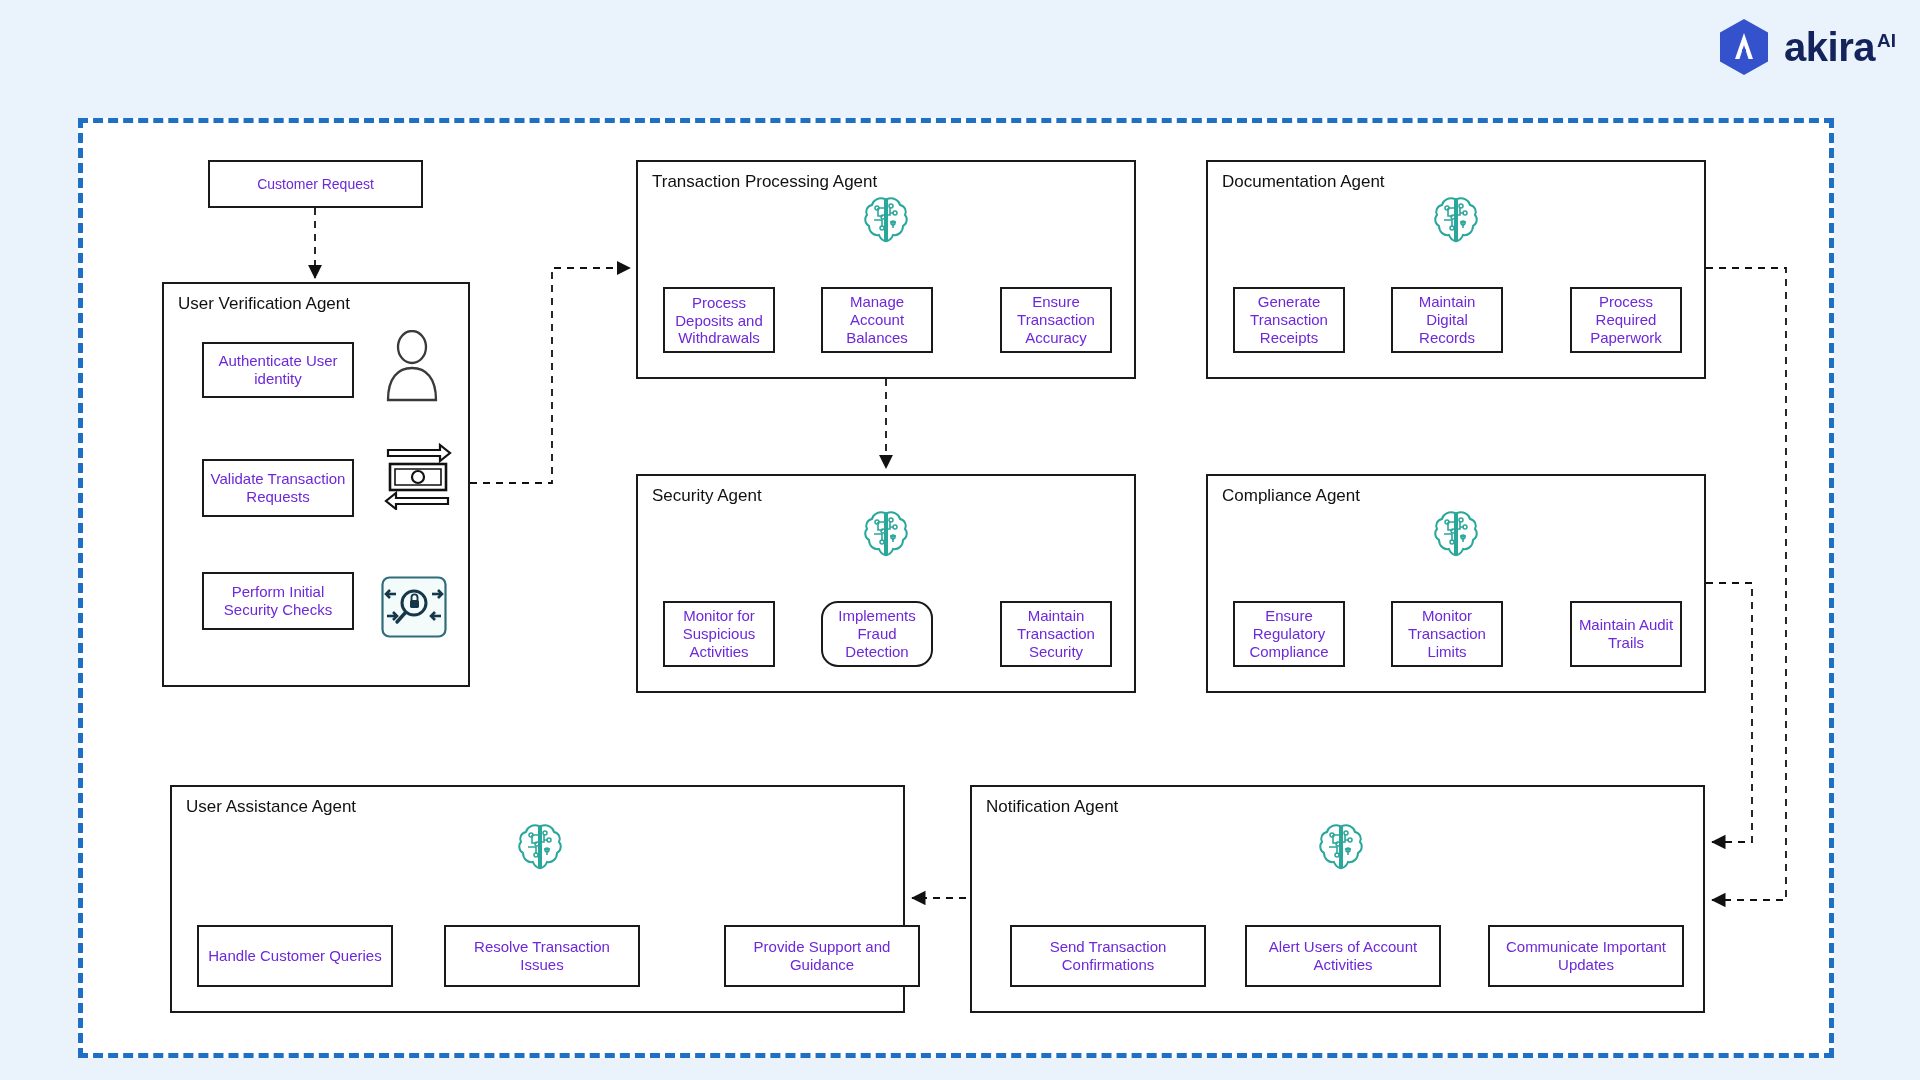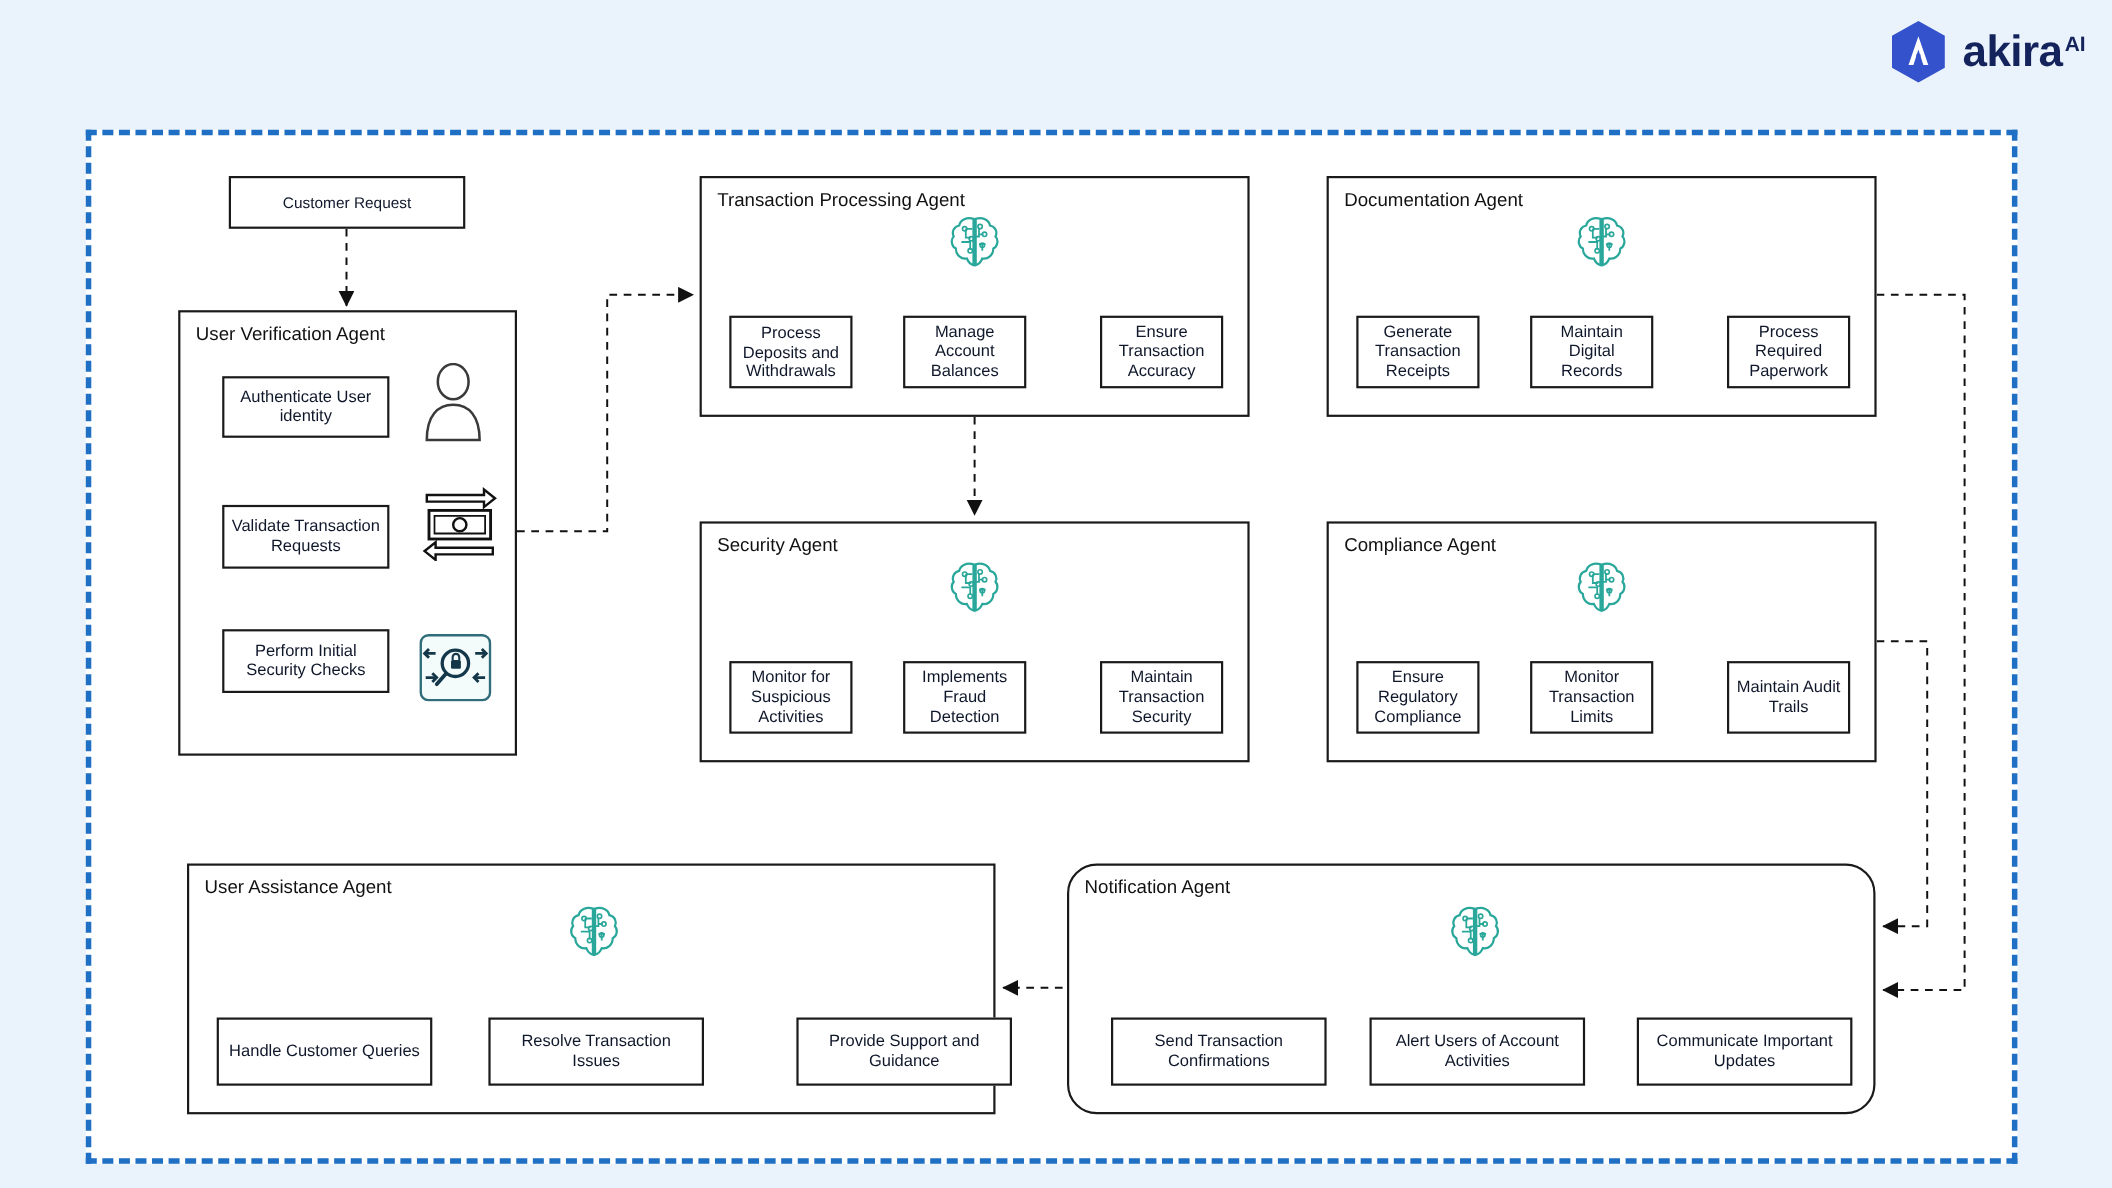--- a/index.html
+++ b/index.html
@@ -36,21 +36,21 @@
   
   #wires{position:absolute;left:0;top:0;width:1920px;height:1080px;pointer-events:none;}
 
   
   .box{
     position:absolute;box-sizing:border-box;
     background:#ffffff;border:2px solid #1a1a1a;
   }
   .leaf{
     display:flex;align-items:center;justify-content:center;text-align:center;
-    font-size:15px;color:#0f172a;line-height:1.18;padding:4px 6px;
+    font-size:15px;color:#6d28d9;line-height:1.18;padding:4px 6px;
   }
   .group{border:2.5px solid #1a1a1a;}
   .group-title{
     position:absolute;left:14px;top:10px;
     font-size:17px;color:#111;white-space:nowrap;
   }
 
   .agent-icon{position:absolute;width:52px;height:52px;}
   .side-icon{position:absolute;}
 
@@ -64,34 +64,34 @@
   #uva-t3{left:202px;top:572px;width:152px;height:58px;}
 
   
   #tpa{left:636px;top:160px;width:500px;height:219px;}
   #doc{left:1206px;top:160px;width:500px;height:219px;}
   
   #sec{left:636px;top:474px;width:500px;height:219px;}
   #cmp{left:1206px;top:474px;width:500px;height:219px;}
   
   #uaa{left:170px;top:785px;width:735px;height:228px;}
-  #nota{left:970px;top:785px;width:735px;height:228px;border-radius:27px;}
+  #nota{left:970px;top:785px;width:735px;height:228px;}
 
   .lf3{width:112px;height:66px;}
   .wide{width:196px;height:62px;}
 
   
   #tpa-1{left:663px;top:287px;align-items:flex-end;}
   #tpa-2{left:821px;top:287px;}
   #tpa-3{left:1000px;top:287px;}
   #doc-1{left:1233px;top:287px;align-items:center;}
   #doc-2{left:1391px;top:287px;}
   #doc-3{left:1570px;top:287px;}
   #sec-1{left:663px;top:601px;}
-  #sec-2{left:821px;top:601px;}
+  #sec-2{left:821px;top:601px;border-radius:17px;}
   #sec-3{left:1000px;top:601px;}
   #cmp-1{left:1233px;top:601px;}
   #cmp-2{left:1391px;top:601px;}
   #cmp-3{left:1570px;top:601px;}
   #uaa-1{left:197px;top:925px;}
   #uaa-2{left:444px;top:925px;}
   #uaa-3{left:688px;top:925px;margin-left:36px;}
   #not-1{left:1010px;top:925px;}
   #not-2{left:1245px;top:925px;}
   #not-3{left:1488px;top:925px;}

